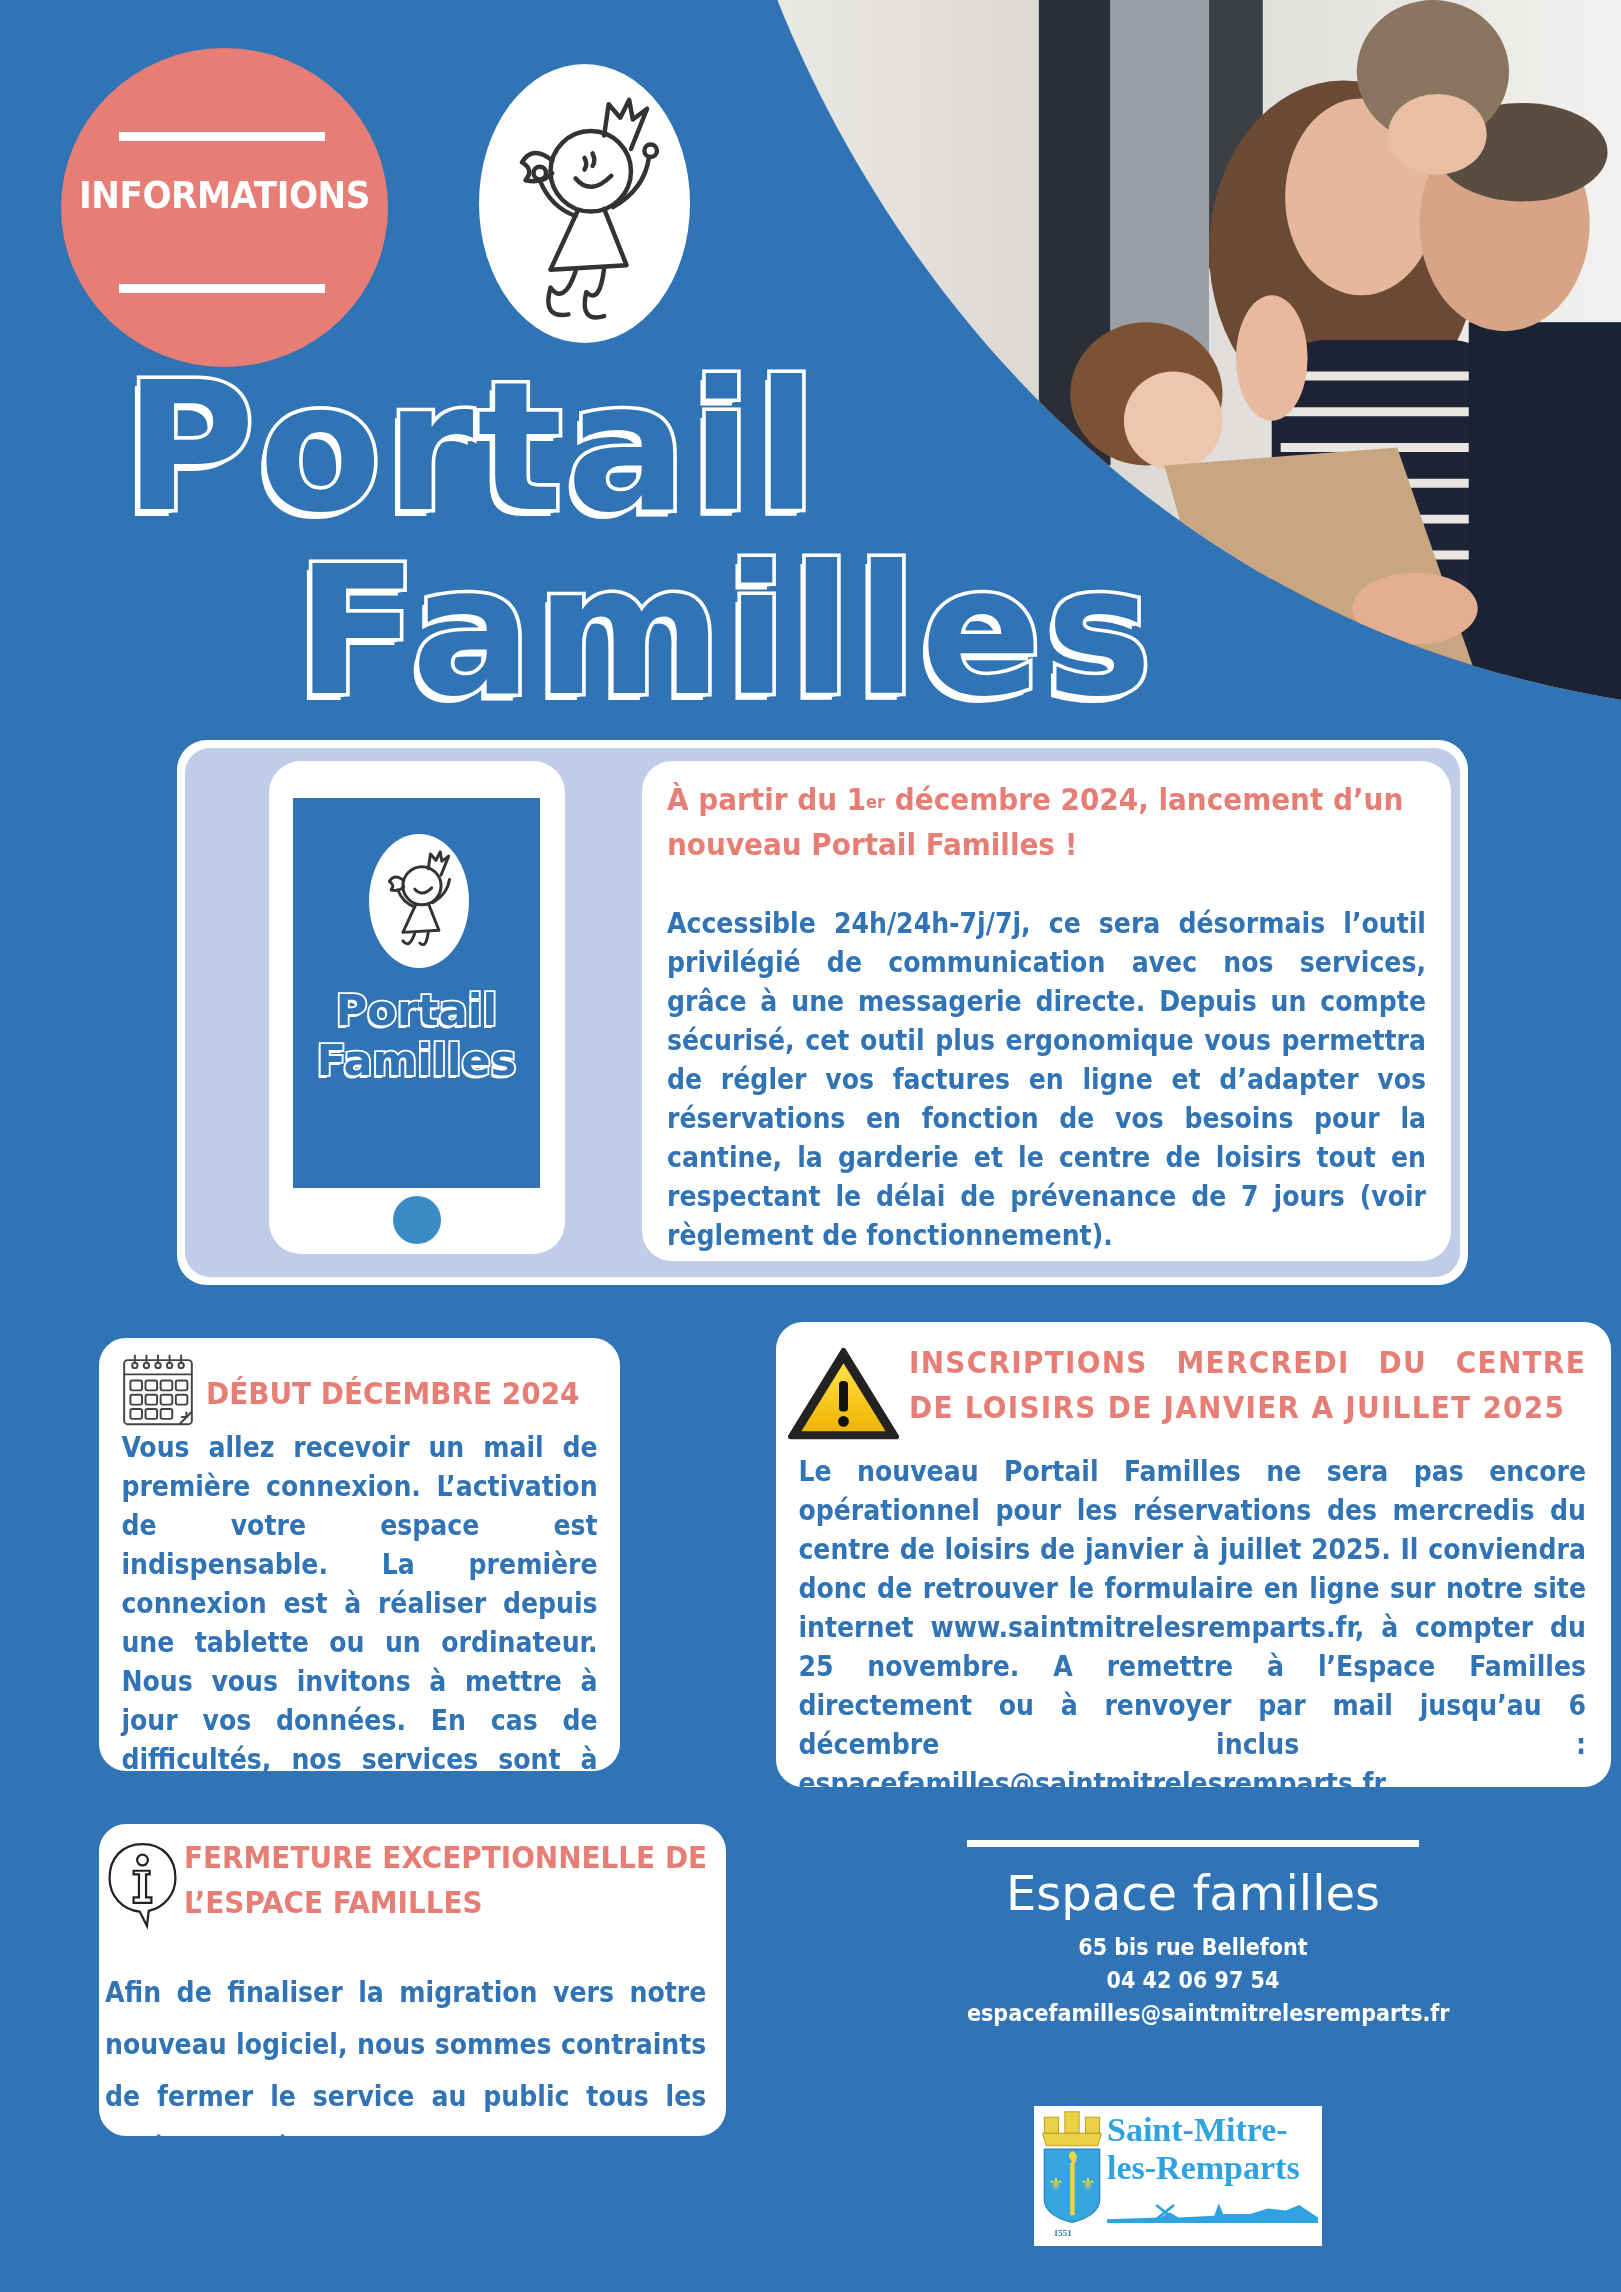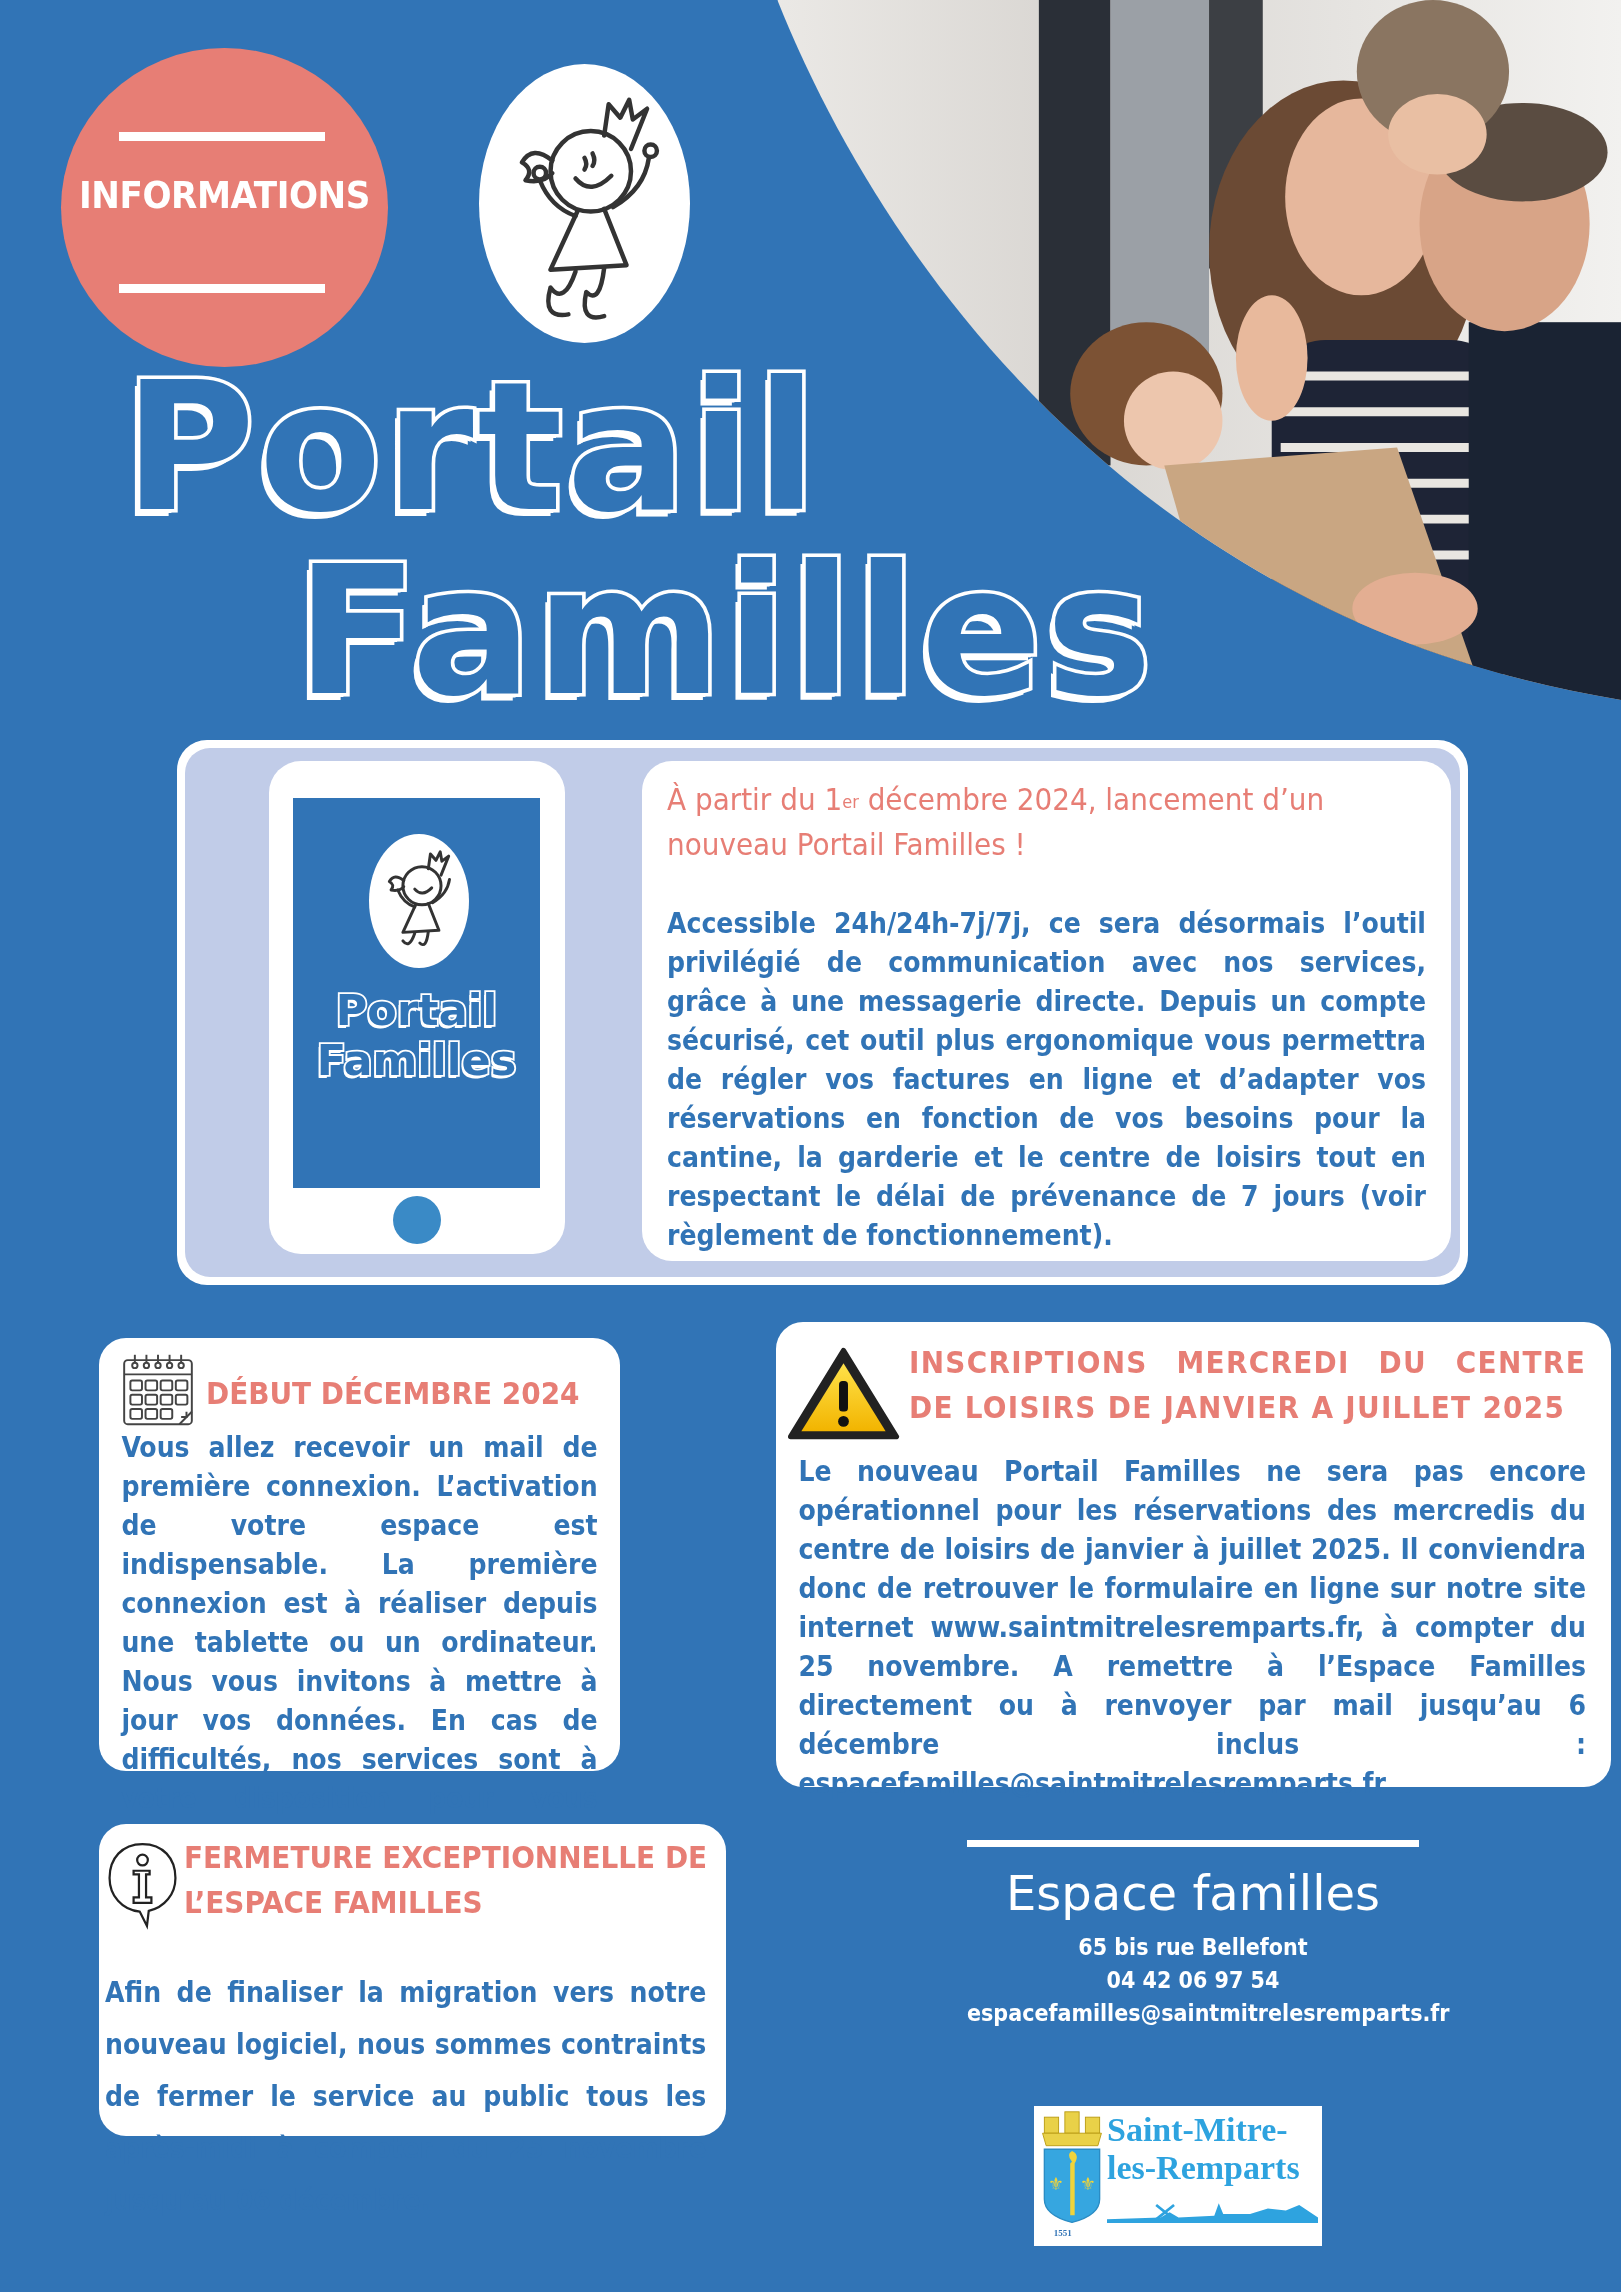--- a/index.html
+++ b/index.html
@@ -20,21 +20,21 @@
   .title2{left:296px;top:542px;font-size:179px;line-height:179px;letter-spacing:3.6px;}
   
   .maincard{left:177px;top:740px;width:1291px;height:545px;border-radius:30px;background:#fff;}
   .maincard .inner{position:absolute;left:8px;top:8px;right:8px;bottom:8px;border-radius:25px;background:#c1cce8;}
   .phone{left:269px;top:761px;width:296px;height:493px;border-radius:32px;background:#fff;}
   .phone .screen{position:absolute;left:24px;top:37px;width:247px;height:390px;background:#3174b6;}
   .phone .btn{position:absolute;left:124px;top:435px;width:48px;height:48px;border-radius:50%;background:#3a8ac6;}
   .phone .minimascot{position:absolute;left:76px;top:36px;width:100px;height:134px;border-radius:50%;background:#fff;}
   .phone .ptitle{position:absolute;left:0;right:0;text-align:center;color:#3174b6;font-weight:900;font-size:43px;line-height:48px;font-family:"DejaVu Sans",sans-serif;-webkit-text-stroke:3.6px #fff;paint-order:stroke fill;text-shadow:-1.8px 2.7px 0 #fff;}
   .textbox{left:642px;top:761px;width:809px;height:500px;border-radius:30px;background:#fff;}
-  .textbox .head{position:absolute;left:25px;right:25px;top:16px;color:#e77e75;font-weight:400;font-size:31px;line-height:45px;font-family:"DejaVu Sans Condensed","Liberation Sans Narrow","Liberation Sans",sans-serif;}
+  .textbox .head{position:absolute;left:25px;right:25px;top:16px;color:#e77e75;font-weight:700;font-size:31px;line-height:45px;font-family:"DejaVu Sans Condensed","Liberation Sans Narrow","Liberation Sans",sans-serif;}
   .textbox .head sup{font-size:18px;vertical-align:top;position:relative;top:1.8px;}
   .textbox .body{position:absolute;left:25px;right:25px;top:143px;color:#3174b6;font-weight:700;font-size:28px;line-height:39px;text-align:justify;font-family:"DejaVu Sans Condensed","Liberation Sans",sans-serif;}
   
   .card{background:#fff;border-radius:27px;}
   .card .h{color:#e77e75;font-weight:700;font-family:"DejaVu Sans Condensed","Liberation Sans",sans-serif;position:absolute;}
   .card .b{color:#3174b6;font-weight:700;font-family:"DejaVu Sans Condensed","Liberation Sans",sans-serif;position:absolute;text-align:justify;}
   .card1{left:99px;top:1338px;width:521px;height:433px;}
   .card1 .h{left:107px;top:36px;font-size:31px;line-height:39px;}
   .card1 .b{left:22.4px;right:22.4px;top:90px;font-size:28px;line-height:39px;}
   .card2{left:776px;top:1322px;width:835px;height:465px;}

